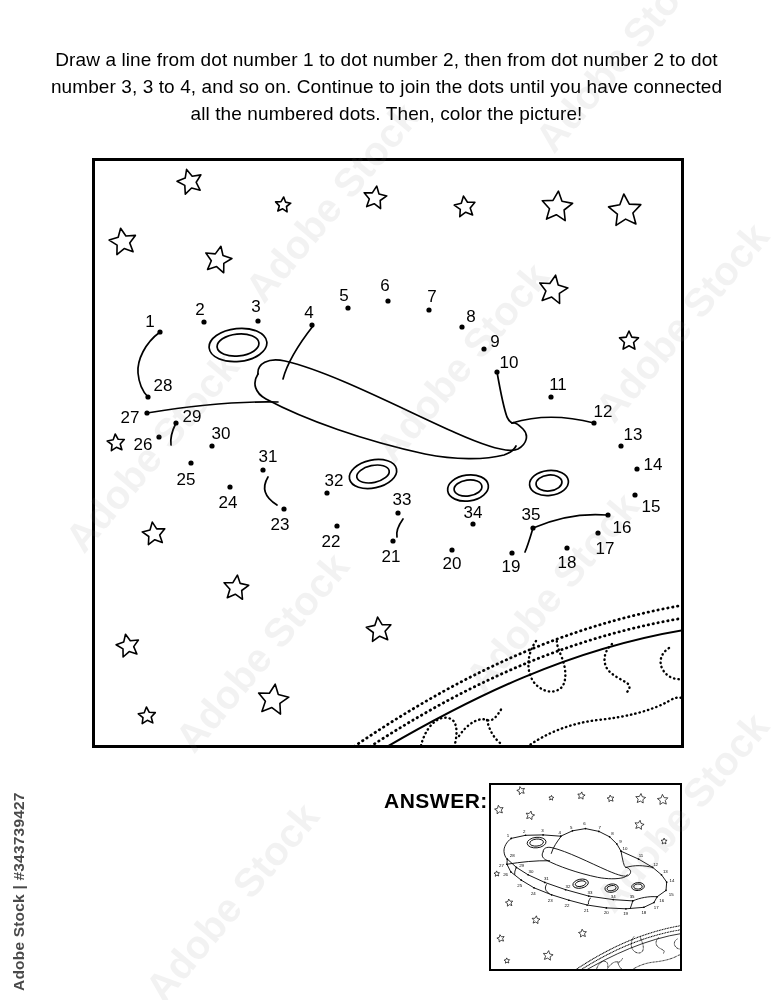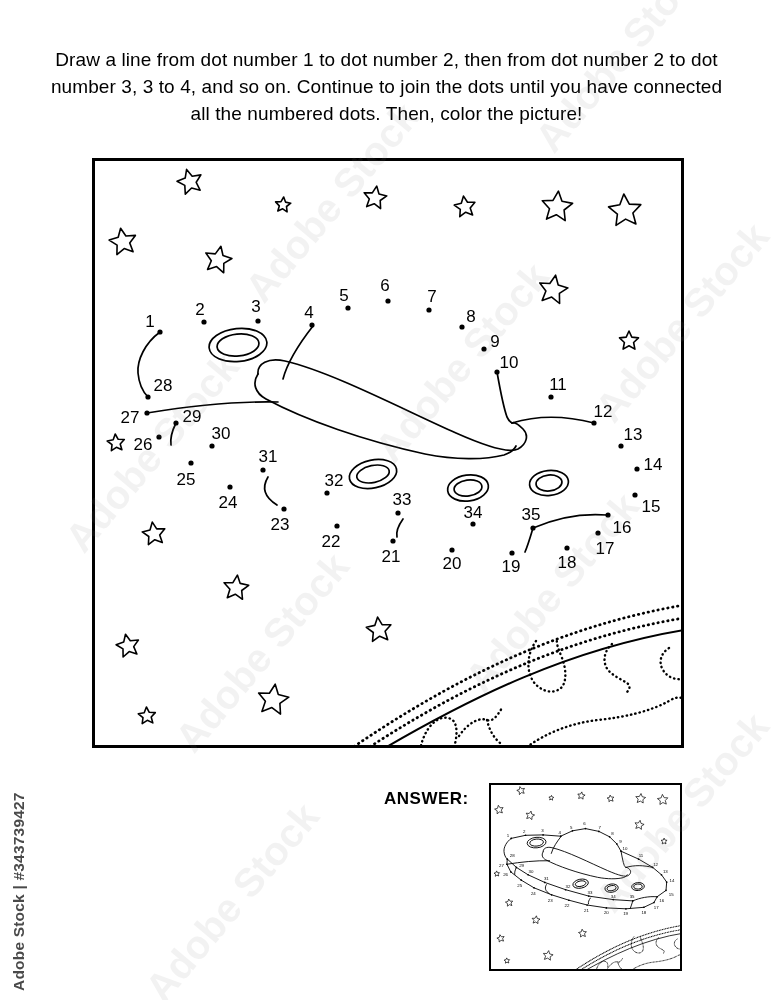--- a/index.html
+++ b/index.html
@@ -1,21 +1,21 @@
 <!DOCTYPE html>
 <html><head>
 <meta charset="utf-8">
 <style>
   html,body{margin:0;padding:0;background:#fff;}
   #page{position:relative;width:773px;height:1000px;background:#fff;overflow:hidden;
         font-family:"Liberation Sans",sans-serif;color:#000;}
   .instructions{position:absolute;left:0;right:0;top:46px;text-align:center;
         font-size:19px;line-height:27px;white-space:pre-line;letter-spacing:0.1px;}
   #scene{position:absolute;left:0;top:0;}
-  .answer-label{position:absolute;left:384px;top:789px;font-size:17px;font-weight:bold;
+  .answer-label{position:absolute;left:384px;top:789px;font-size:21px;font-weight:bold;
         letter-spacing:0.5px;}
   .wm-side{position:absolute;left:10px;top:991px;transform:rotate(-90deg);
         transform-origin:0 0;font-size:15.5px;font-weight:bold;color:#4a4a4a;
         white-space:nowrap;text-shadow:0 0 2px rgba(255,255,255,.9);letter-spacing:0.2px;}
   .wm{position:absolute;transform:rotate(-50deg);font-size:40px;font-weight:bold;
         color:rgba(125,125,125,0.10);white-space:nowrap;pointer-events:none;}
   svg text{font-family:"Liberation Sans",sans-serif;fill:#000;}
 </style>
 </head>
 <body>

